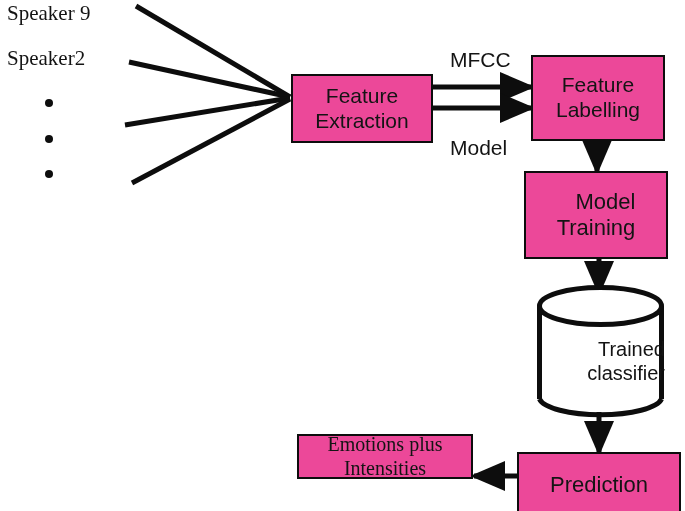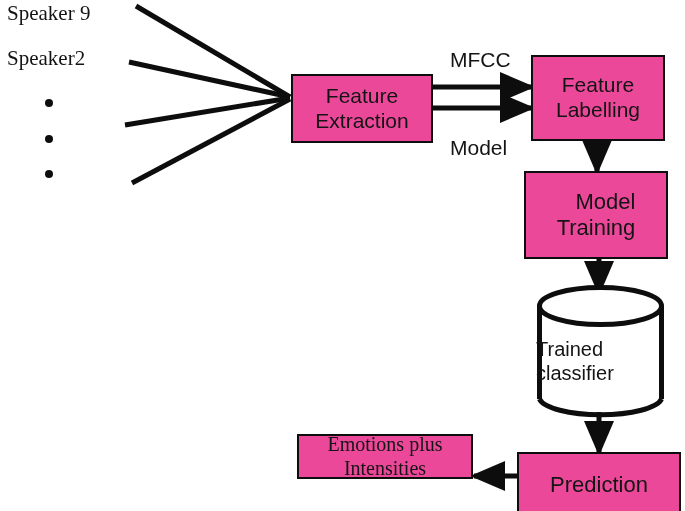--- a/index.html
+++ b/index.html
@@ -89,21 +89,21 @@
   #node-trained-classifier {
     position: absolute;
     left: 536px; top: 285px; width: 129px; height: 135px;
   }
   #node-trained-classifier .cyl-svg {
     position: absolute; left: 0; top: 0;
   }
   #node-trained-classifier .cyl-text {
     position: absolute;
     left: 0; top: 52px; width: 129px;
-    text-align: left;
+    text-align: right;
     font-size: 20px;
     color: #141414;
     line-height: 1.2;
     white-space: pre-line;
   }
 
   
   #connectors {
     position: absolute;
     left: 0; top: 0;

